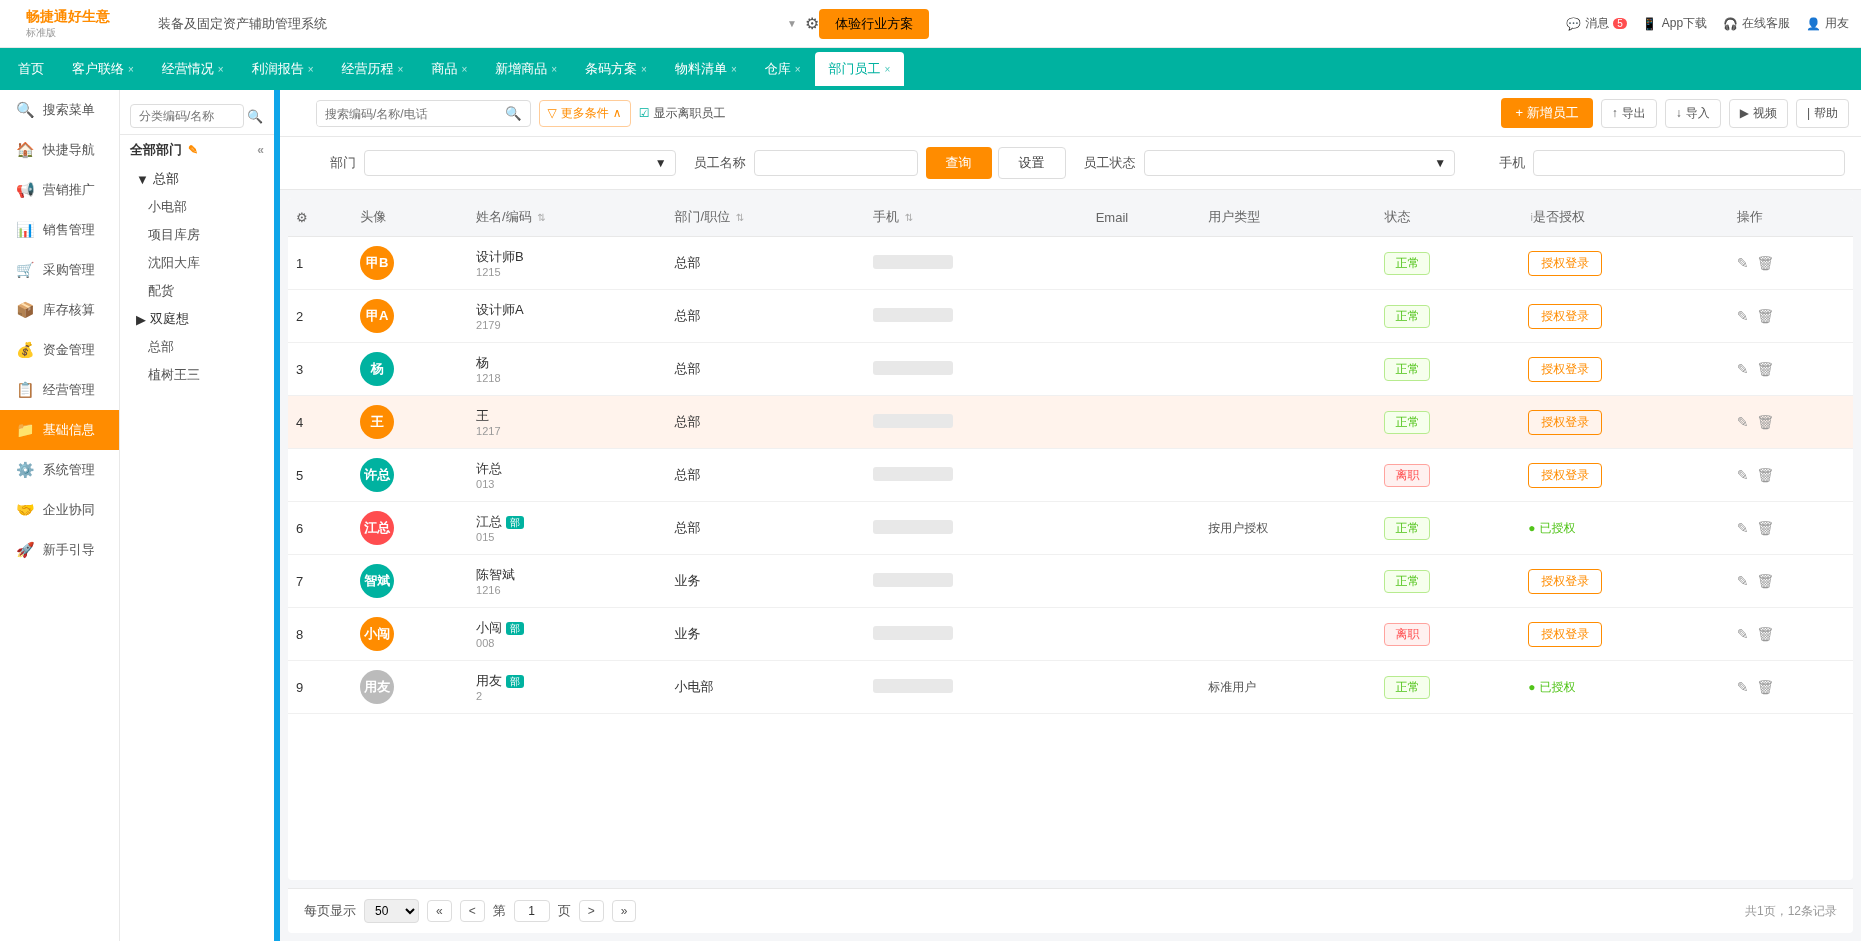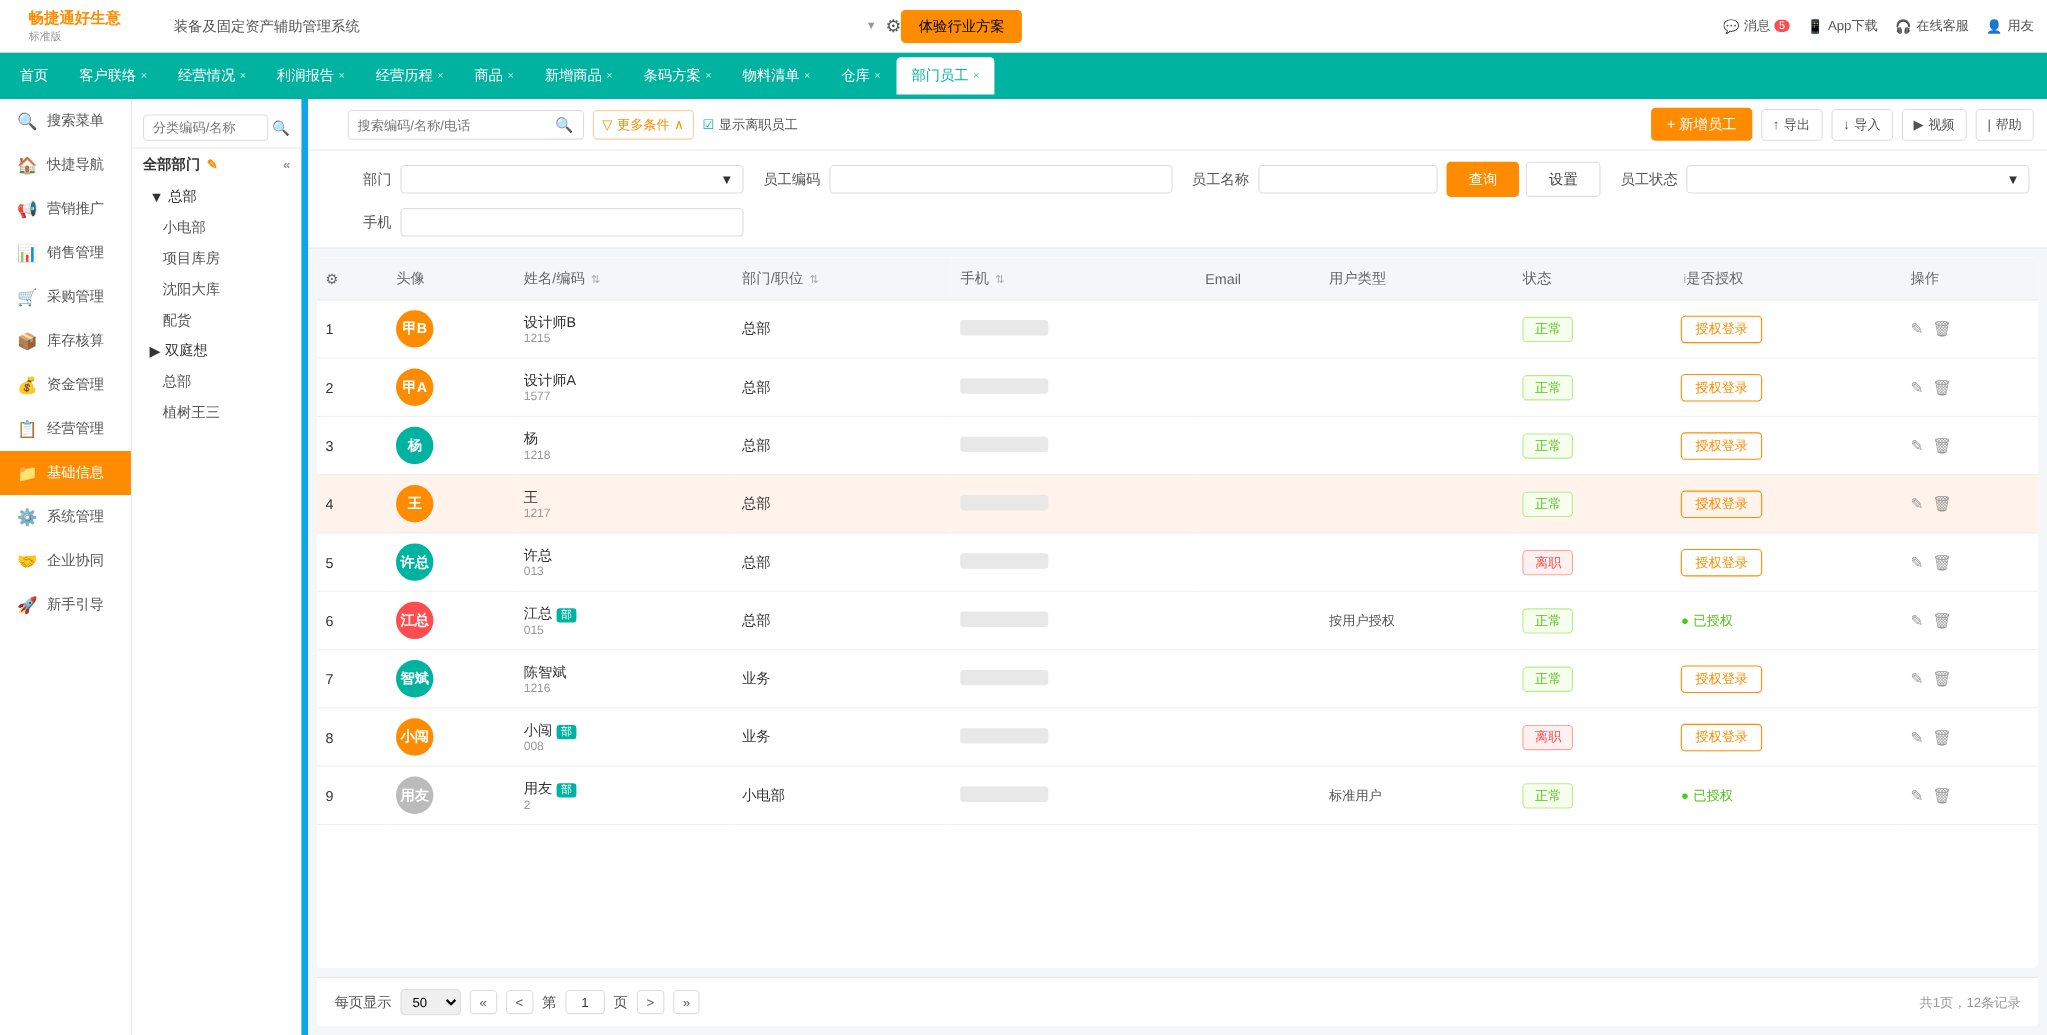--- a/index.html
+++ b/index.html
@@ -317,24 +317,20 @@
 
       <div class="filter-panel">
         <div class="filter-row">
           <span class="filter-label">部门</span>
           <div class="filter-select">
             <span></span>
             <span>▼</span>
           </div>
         </div>
         <div class="filter-row">
-          <span class="filter-label">员工编码</span>
-          <input type="text" class="filter-input" style="">
-        </div>
-        <div class="filter-row">
           <span class="filter-label">员工名称</span>
           <input type="text" class="filter-input" style="">
           <div class="filter-actions">
             <button class="query-btn">查询</button>
             <button class="set-btn">设置</button>
           </div>
         </div>
         <div class="filter-row">
           <span class="filter-label">员工状态</span>
           <div class="filter-select">
@@ -392,21 +388,21 @@
     </td>
   </tr>
               <tr>
     <td>2</td>
     <td>
       <div class="avatar" style="background:#ff8c00;">甲A</div>
     </td>
     <td>
       <div class="name-code">
         <span class="name">设计师A</span>
-        <span class="code">1577</span>
+        <span class="code">2179</span>
       </div>
     </td>
     <td>总部</td>
     <td><span class="phone-blur"></span></td>
     <td></td>
     <td><span class="user-type"></span></td>
     <td>
       <span class="status-badge status-normal">正常</span>
     </td>
     <td><button class="auth-btn">授权登录</button></td>

